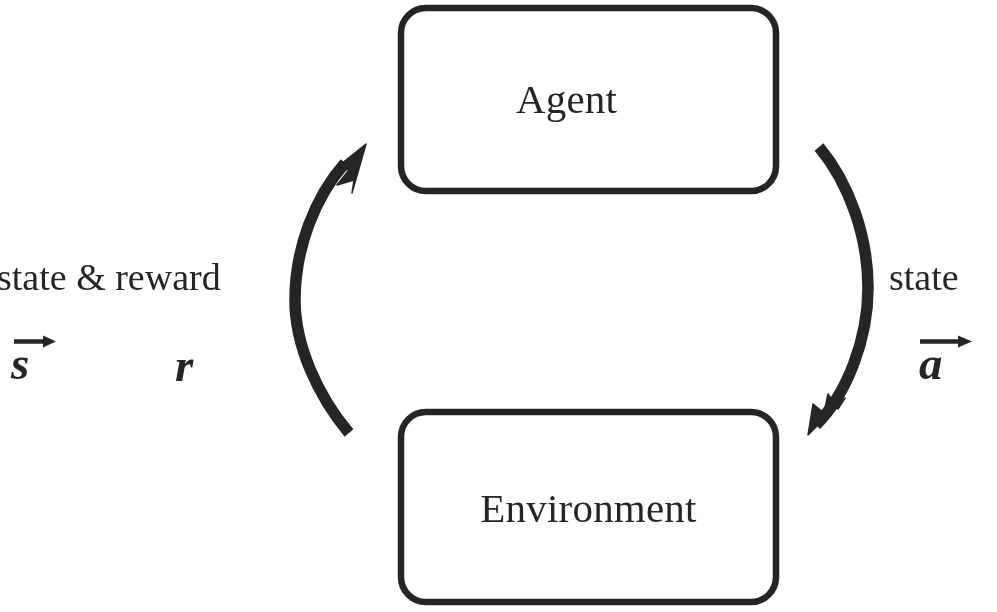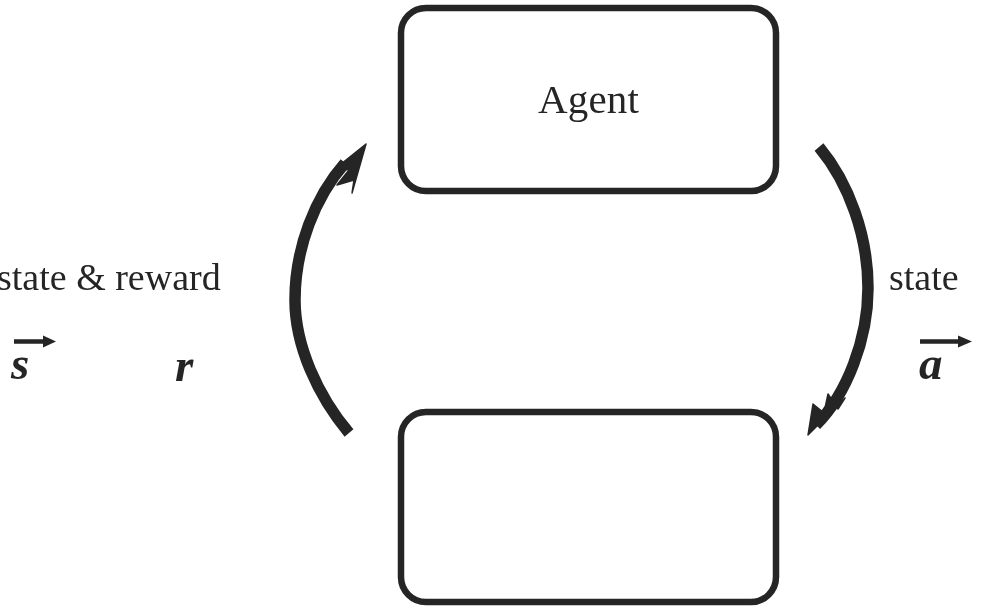--- a/index.html
+++ b/index.html
@@ -27,21 +27,21 @@
     position: absolute;
     text-align: center;
     color: #252525;
     font-family: "Liberation Serif", "DejaVu Serif", serif;
     font-size: 41px;
     line-height: 1;
     white-space: nowrap;
     letter-spacing: 0.2px;
   }
   #agent-label {
-    left: 398px;
+    left: 376px;
     top: 79px;
     width: 381px;
   }
   #environment-label {
     left: 398px;
     top: 488px;
     width: 381px;
   }
   .edge-label {
     position: absolute;
@@ -140,20 +140,21 @@
                L 824 413
                L 828 394
                L 838 409
                L 845 398
                Z" fill="#252525" stroke="#252525" stroke-width="1.5" stroke-linejoin="round"></path>
     </g>
   </svg>
 
   <div class="node-label" id="agent-label">Agent</div>
 
+  <div class="node-label" id="environment-label">Environment</div>
 
   <div class="edge-label" id="label-state-reward">
     <span class="word">state &amp; reward</span>
     <span class="sym-row">
       <span class="vecsym" id="sym-s">
         <svg class="vecarrow" viewBox="0 0 44 14" xmlns="http://www.w3.org/2000/svg">
           <path d="M 1 7.5 L 33 7.5" stroke="#252525" stroke-width="4.5" fill="none"></path>
           <path d="M 30 1.5 L 43 7.5 L 30 13.5 Z" fill="#252525"></path>
         </svg>
         <span class="glyph">s</span>

